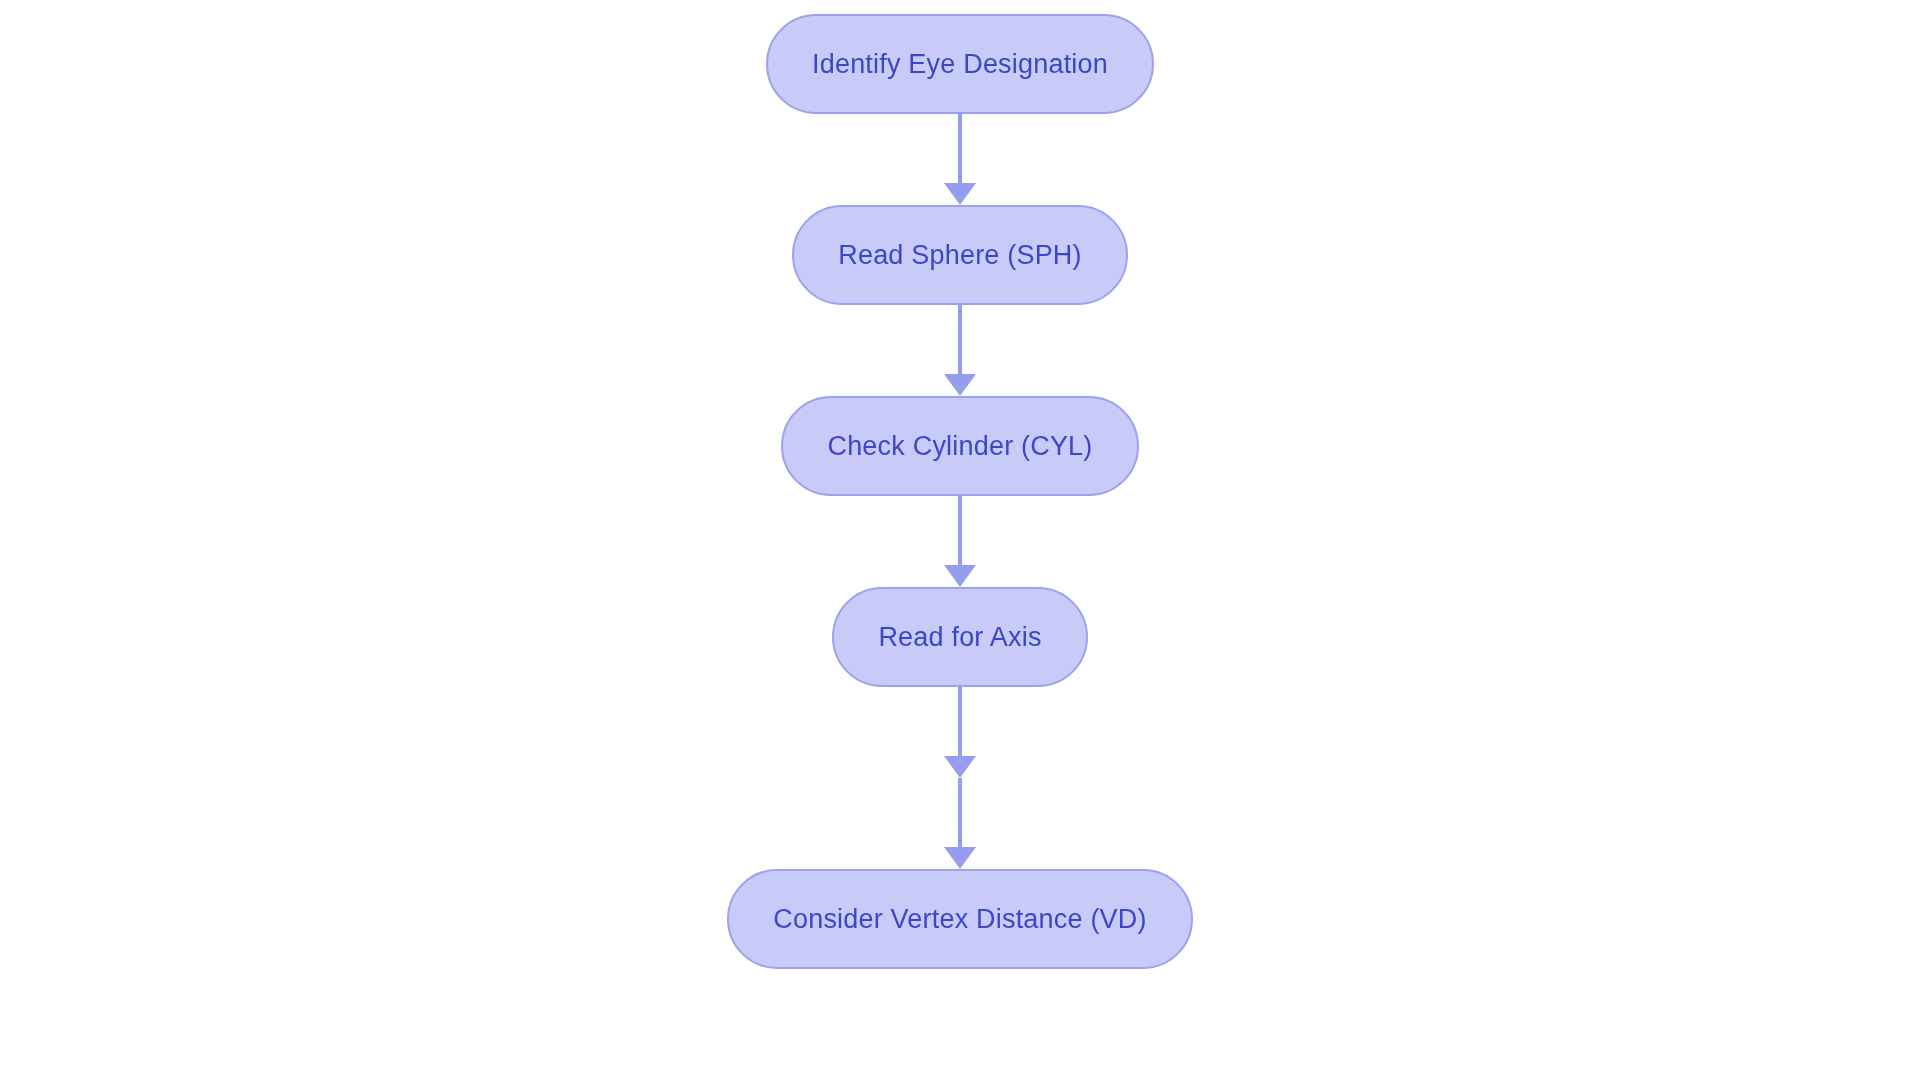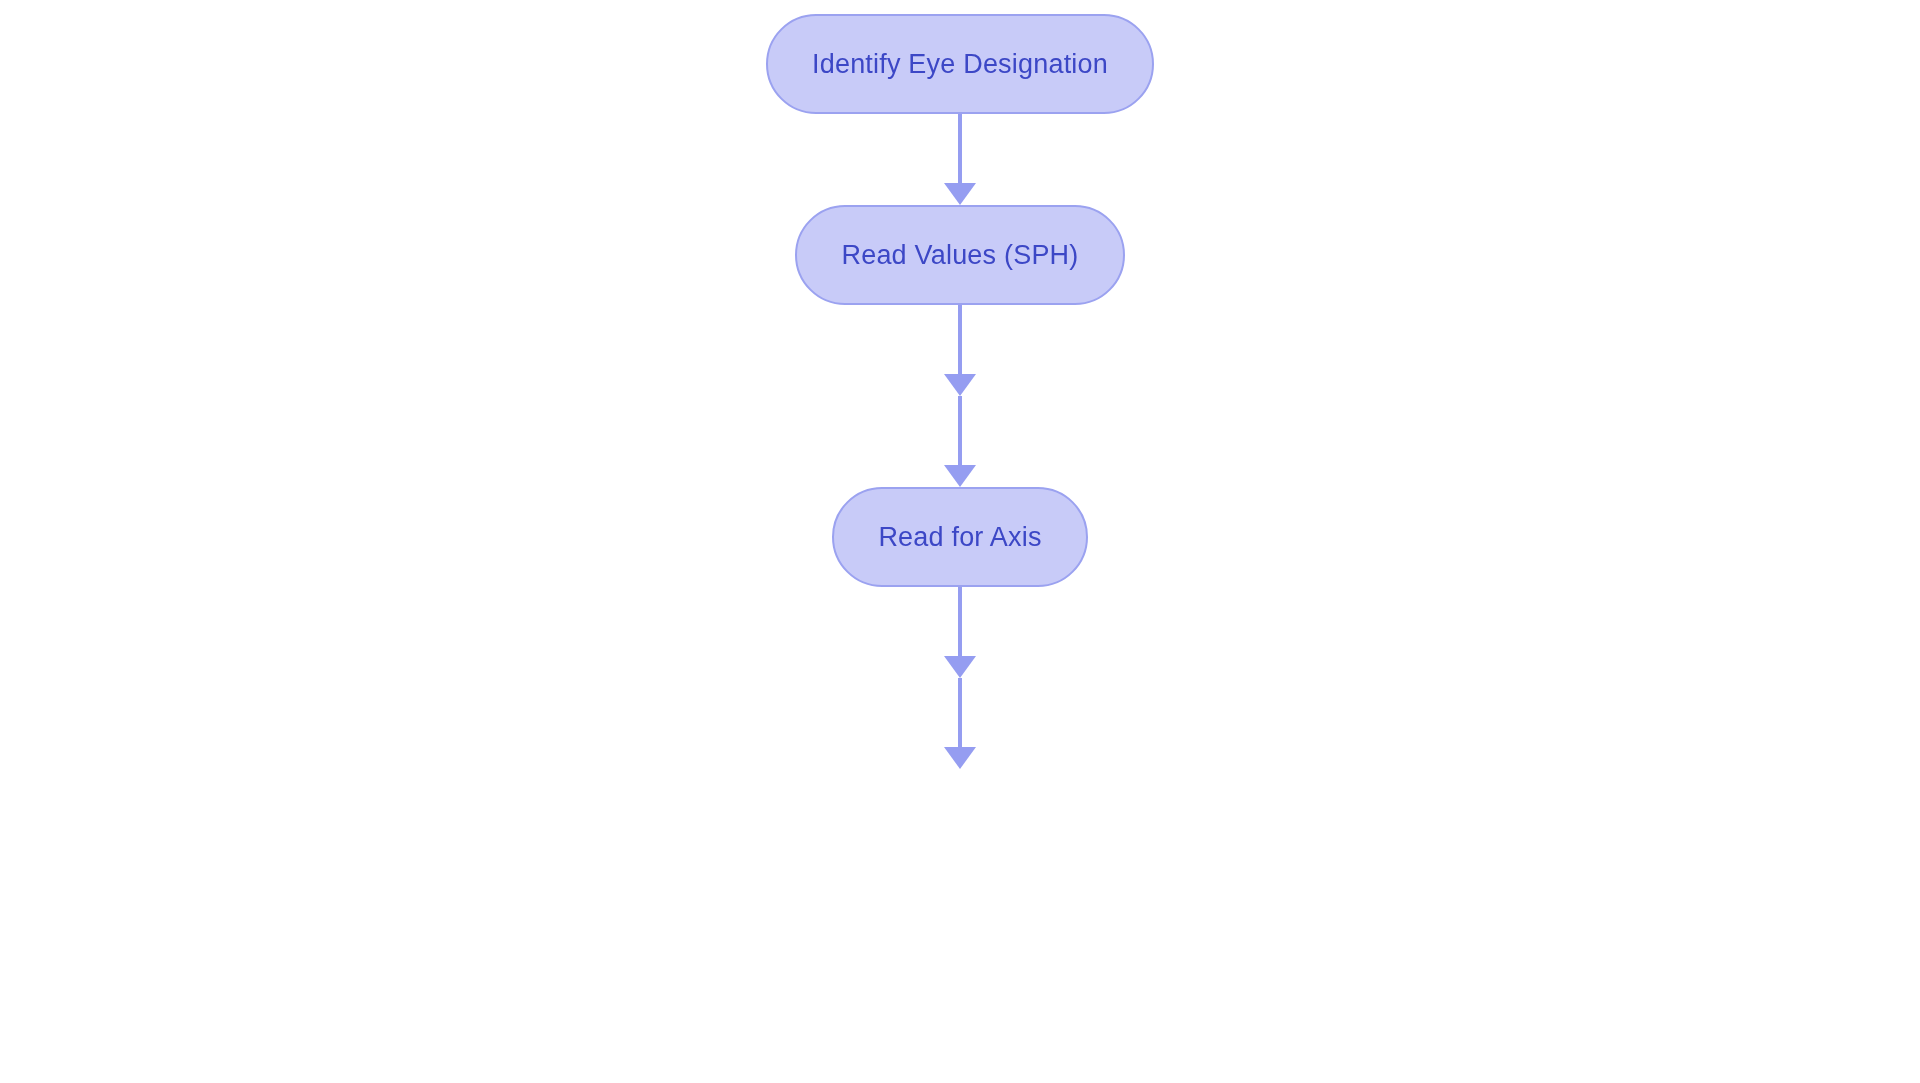--- a/index.html
+++ b/index.html
@@ -76,28 +76,31 @@
   <div class="node">
     <span class="node-label">Identify Eye Designation</span>
   </div>
 
   <div class="arrow">
     <div class="arrow-line"></div>
     <div class="arrow-head"></div>
   </div>
 
   <div class="node">
-    <span class="node-label">Read Values (SPH)</span>
+    <span class="node-label">Read Sphere (SPH)</span>
   </div>
 
   <div class="arrow">
     <div class="arrow-line"></div>
     <div class="arrow-head"></div>
   </div>
 
+  <div class="node">
+    <span class="node-label">Check Cylinder (CYL)</span>
+  </div>
 
   <div class="arrow">
     <div class="arrow-line"></div>
     <div class="arrow-head"></div>
   </div>
 
   <div class="node">
     <span class="node-label">Read for Axis</span>
   </div>
 
@@ -105,14 +108,17 @@
     <div class="arrow-line"></div>
     <div class="arrow-head"></div>
   </div>
 
 
   <div class="arrow">
     <div class="arrow-line"></div>
     <div class="arrow-head"></div>
   </div>
 
+  <div class="node">
+    <span class="node-label">Consider Vertex Distance (VD)</span>
+  </div>
 </div>
 </div>
 
 </body></html>

